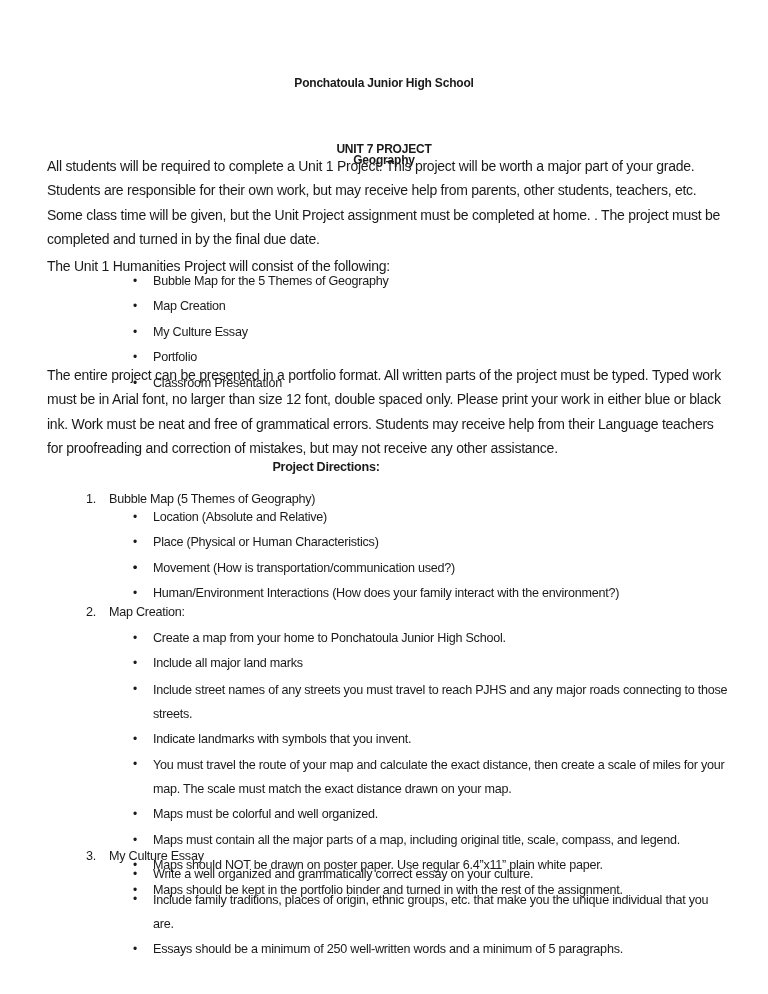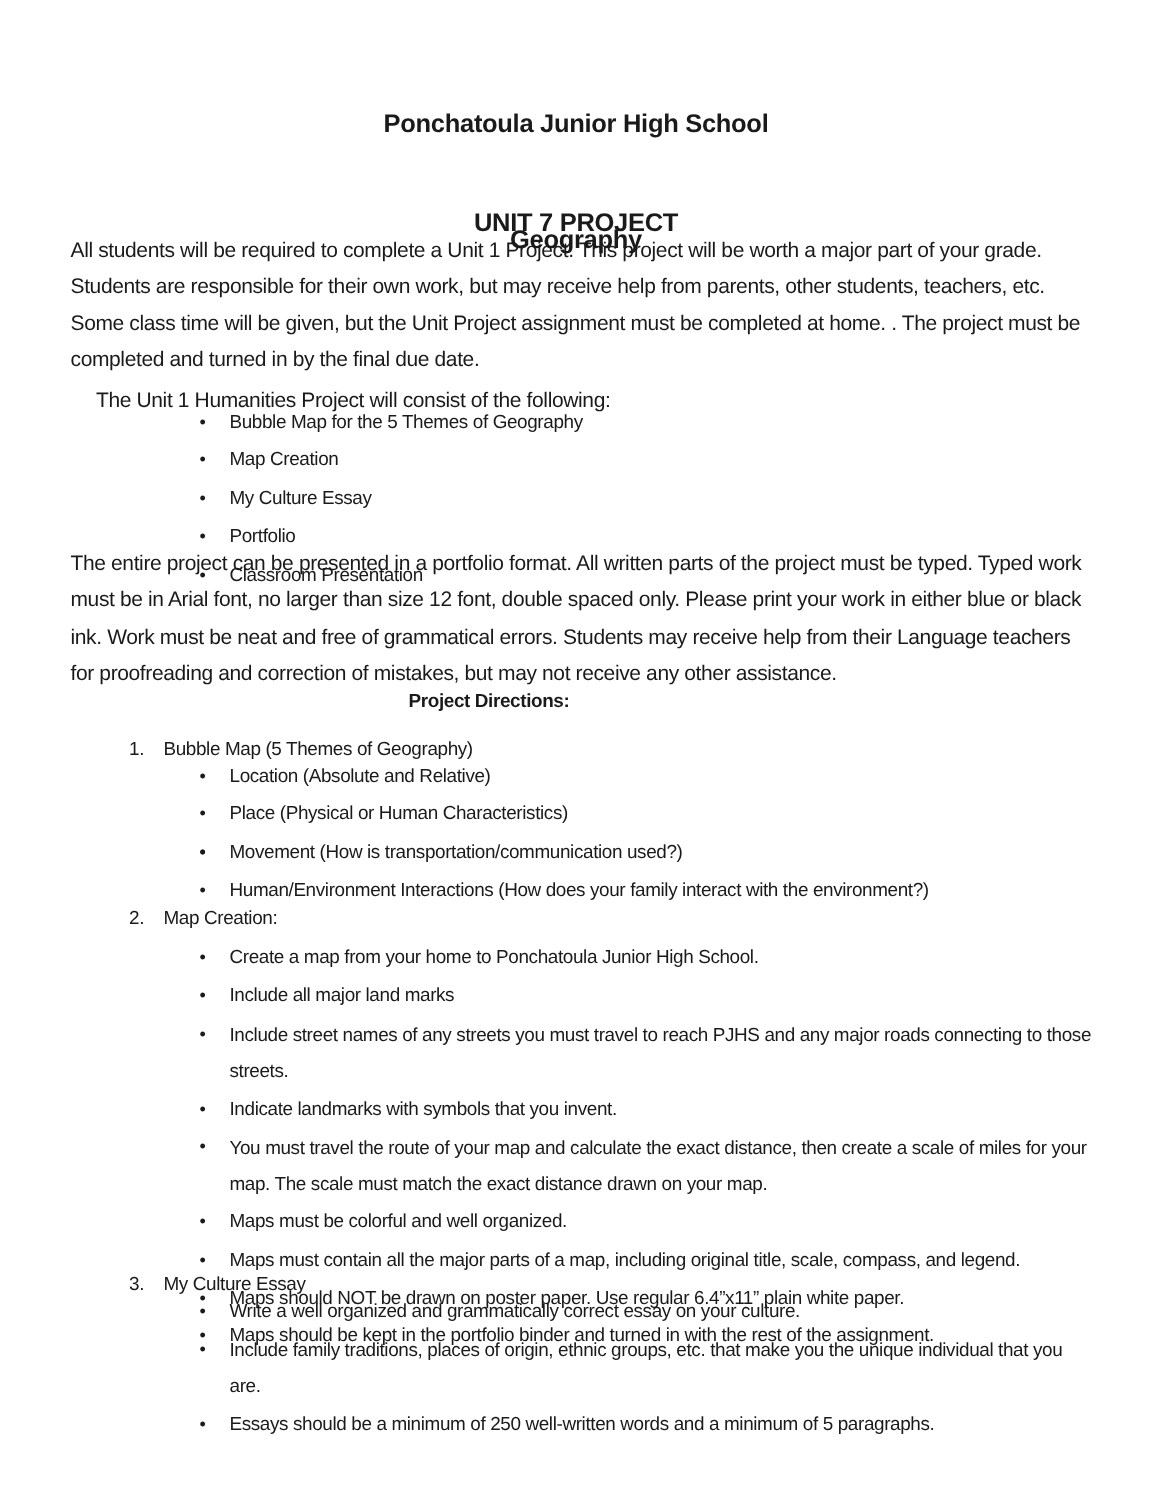--- a/index.html
+++ b/index.html
@@ -21,21 +21,21 @@
     top: 0;
     width: 768px;
     height: 994px;
   }
   .title {
     position: absolute;
     left: 0;
     width: 768px;
     text-align: center;
     font-weight: bold;
-    font-size: 17px;
+    font-size: 12px;
     line-height: 18px;
     letter-spacing: -0.2px;
   }
   .body-text {
     position: absolute;
     left: 47px;
     width: 680px;
     font-size: 14px;
     line-height: 24.4px;
     letter-spacing: -0.25px;
@@ -94,21 +94,21 @@
 <body>
 
 <div class="page">
 
   <div class="title" style="top:74px;">Ponchatoula Junior High School</div>
   <div class="title" style="top:107px;margin-top:44px;">Geography</div>
   <div class="title" style="top:140px;">UNIT 7 PROJECT</div>
 
   <div class="body-text" style="top:154px;">All students will be required to complete a Unit 1 Project.  This project will be worth a major part of your grade.  Students are responsible for their own work, but may receive help from parents, other students, teachers, etc.  Some class time will be given, but the Unit Project assignment must be completed at home.  .  The project must be completed and turned in by the final due date.</div>
 
-  <div class="body-text" style="top:254px;margin-left:17px;">The Unit 1 Humanities Project will consist of the following:</div>
+  <div class="body-text" style="top:254px;">The Unit 1 Humanities Project will consist of the following:</div>
 
   <ul class="bullet-list" style="top:269px;">
     <li class="bullet-item"><span class="bullet-dot">•</span><span>Bubble Map for the 5 Themes of Geography</span></li>
     <li class="bullet-item"><span class="bullet-dot">•</span><span>Map Creation</span></li>
     <li class="bullet-item"><span class="bullet-dot">•</span><span>My Culture Essay</span></li>
     <li class="bullet-item"><span class="bullet-dot">•</span><span>Portfolio</span></li>
     <li class="bullet-item"><span class="bullet-dot">•</span><span>Classroom Presentation</span></li>
   </ul>
 
   <div class="body-text" style="top:363px;">The entire project can be presented in a portfolio format.  All written parts of the project must be typed.  Typed work must be in Arial font, no larger than size 12 font, double spaced only.  Please print your work in either blue or black ink. Work must be neat and free of grammatical errors.  Students may receive help from their Language teachers for proofreading and correction of mistakes, but may not receive any other assistance.</div>

